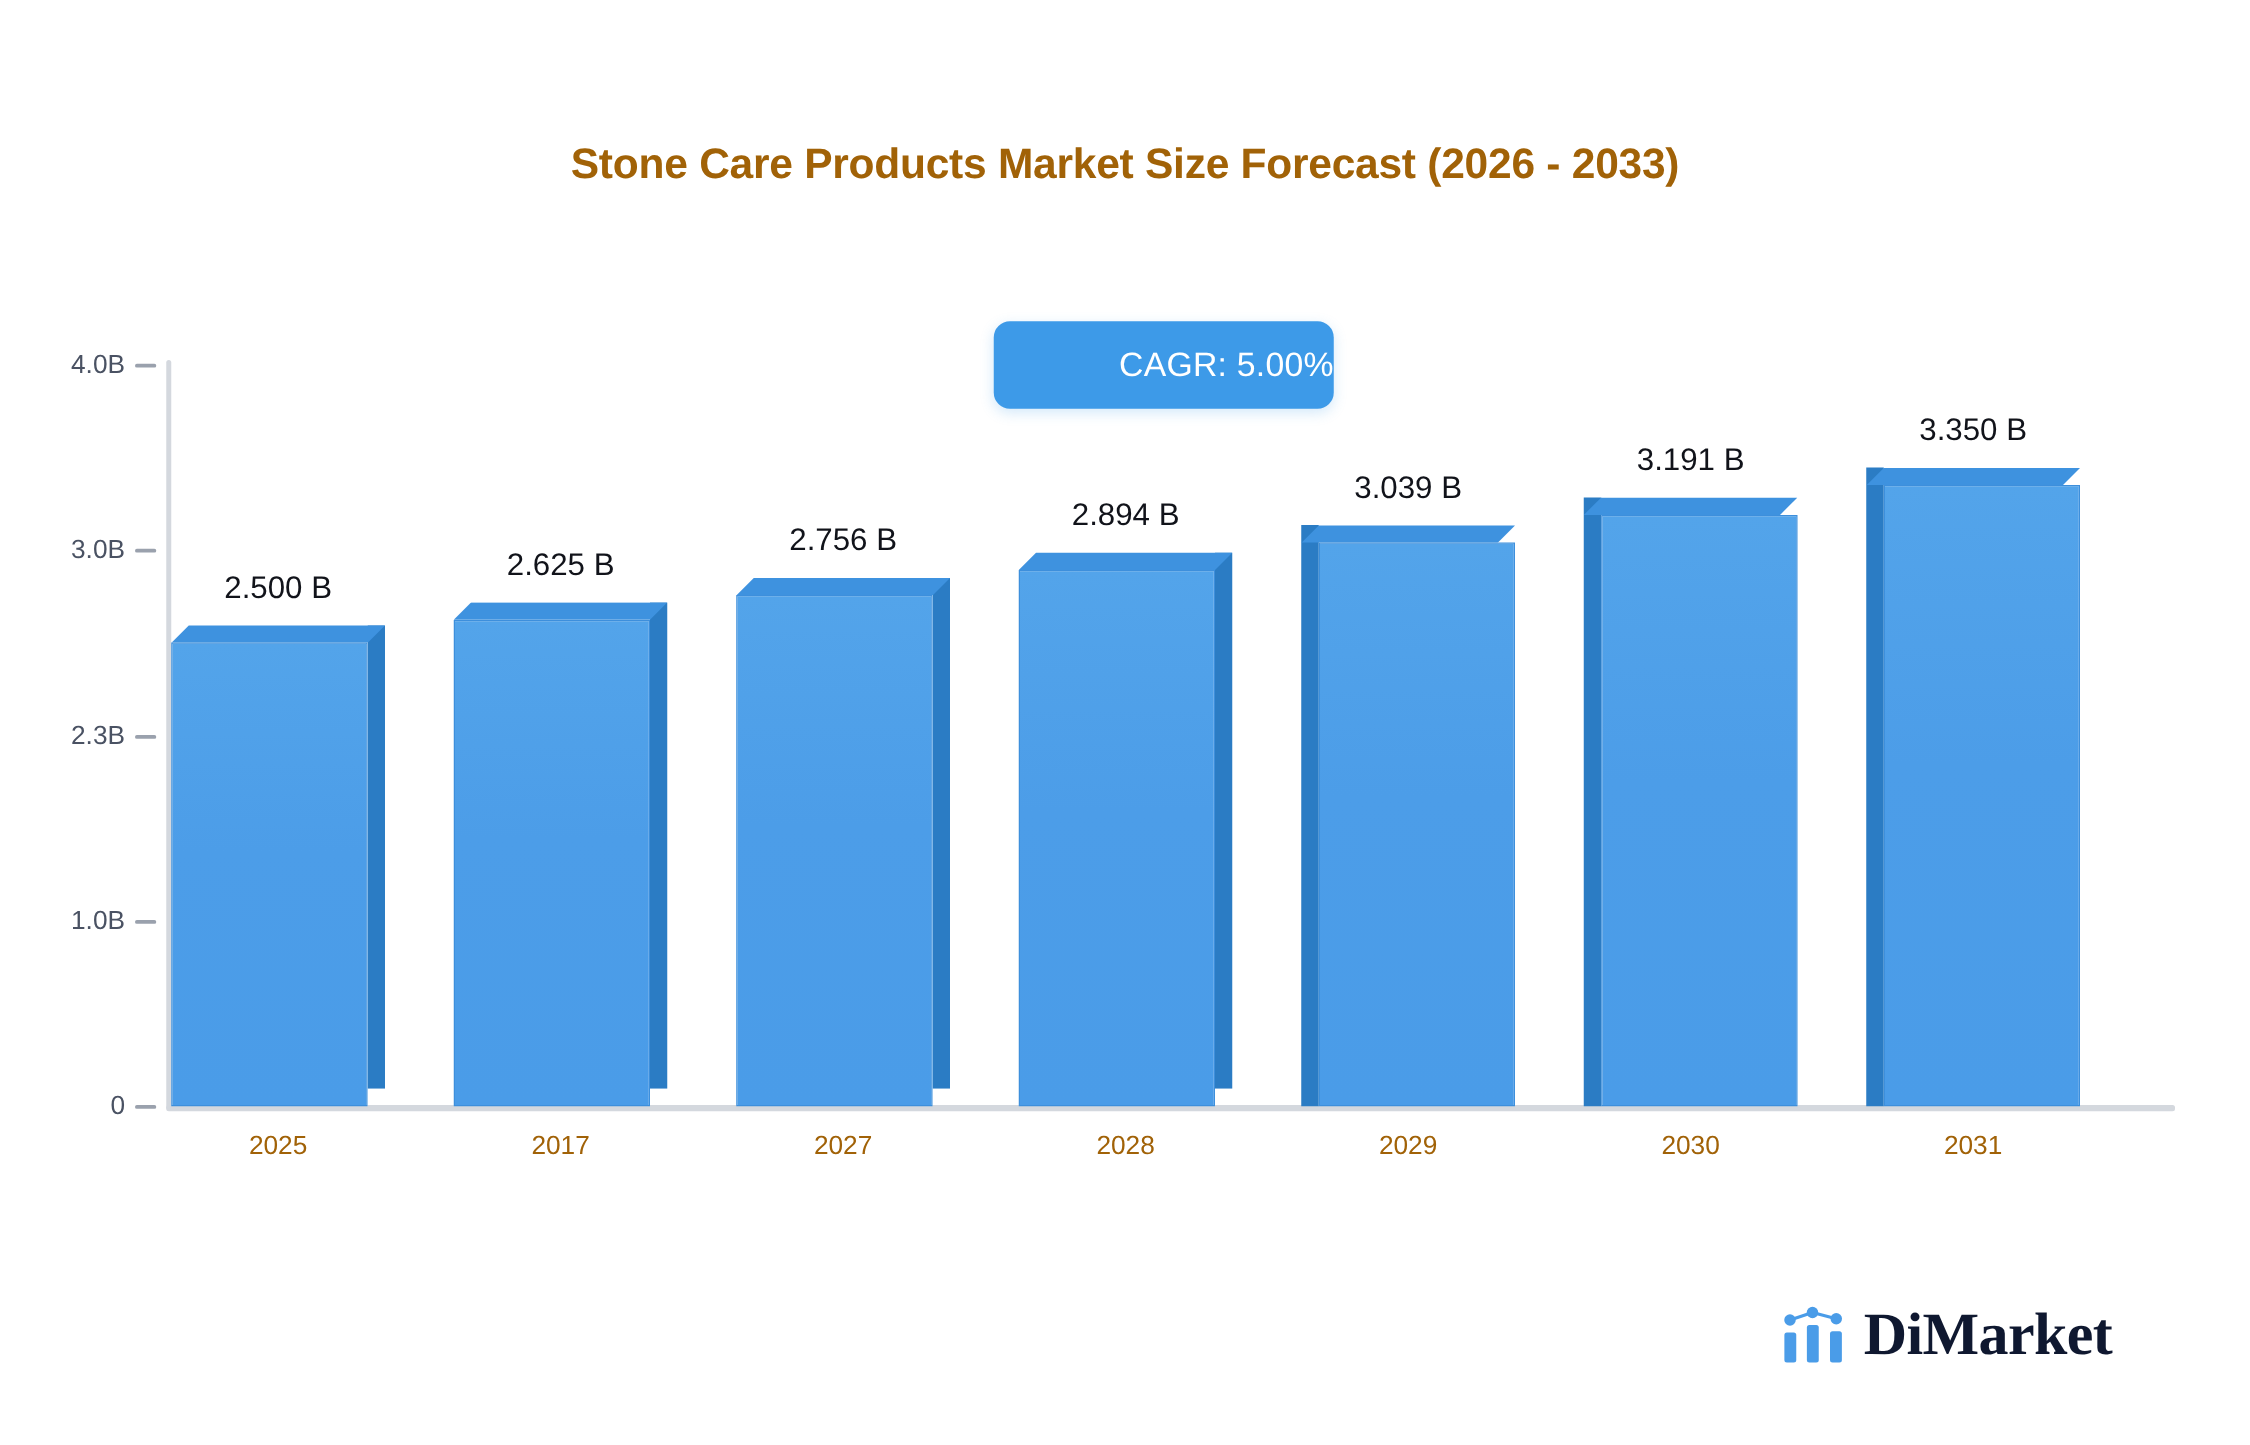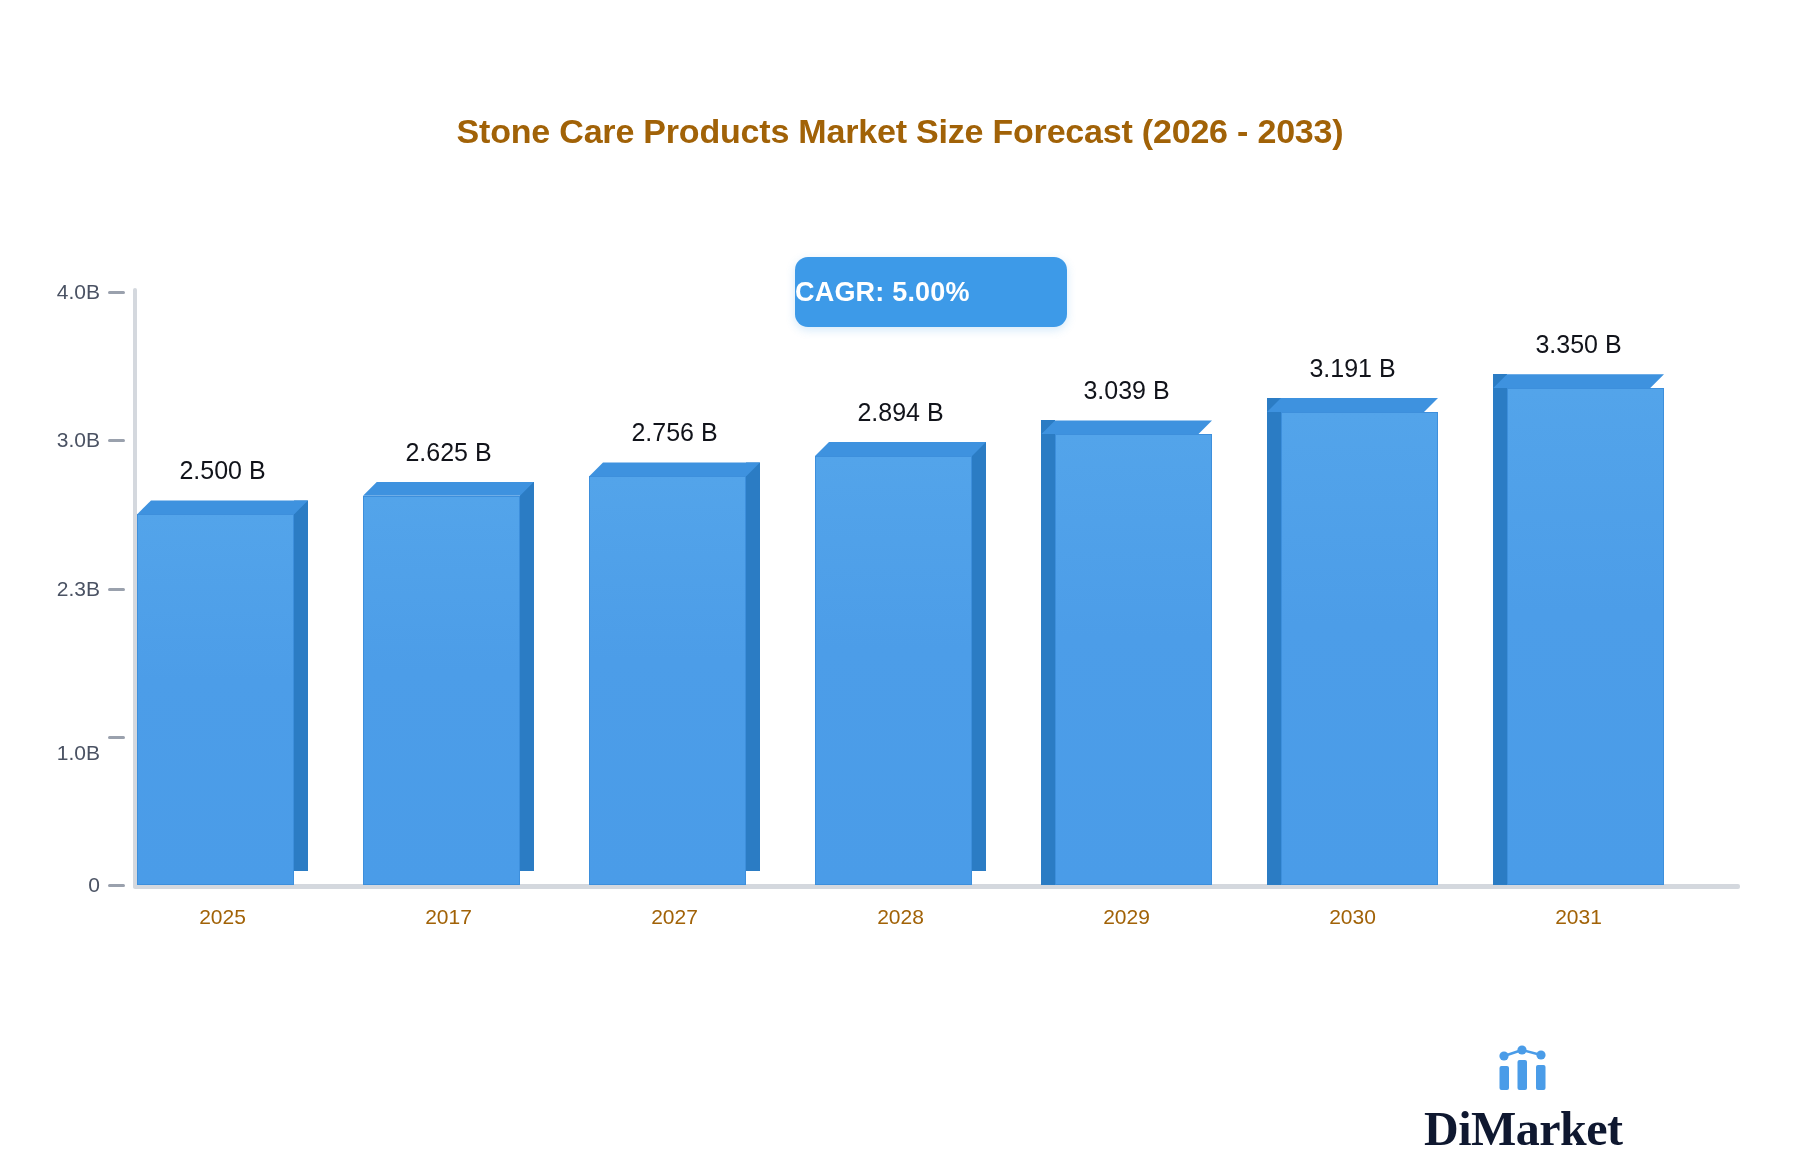--- a/index.html
+++ b/index.html
@@ -24,22 +24,22 @@
     text-align:center;
     font-size:26px;font-weight:normal;color:#5a6170;
   }
 
   
   .cagr-badge{
     position:absolute;left:795px;top:257px;
     width:272px;height:70px;
     background:#3d9ae8;
     border-radius:13px;
-    display:flex;align-items:center;justify-content:flex-start;
-    color:#ffffff;font-size:27px;font-weight:bold;
+    display:flex;align-items:center;justify-content:flex-end;
+    color:#ffffff;font-size:27px;font-weight:normal;
     box-shadow:0 3px 10px rgba(61,154,232,.22);
     letter-spacing:.2px;
   }
 
   
   .y-axis-line{
     position:absolute;left:133px;top:288px;width:4px;height:600px;
     background:#d4d8de;border-radius:2px;
   }
   .x-axis-line{
@@ -80,21 +80,21 @@
   }
   .bar-value{
     position:absolute;
     font-size:25px;color:#11131a;
     text-align:center;white-space:nowrap;
   }
 
   
   .logo{
     position:absolute;left:1424px;top:1044px;
-    display:flex;align-items:center;gap:13px;flex-direction:column;
+    display:flex;align-items:center;gap:13px;
   }
   .logo-mark{position:relative;width:54px;height:48px;}
   .logo-text{
     font-family:"Liberation Serif", serif;
     font-size:48px;font-weight:bold;color:#0f1830;
     letter-spacing:-0.5px;line-height:1;
   }
 </style>
 </head>
 <body>
@@ -109,21 +109,21 @@
 
   <div class="y-axis-line"></div>
   <div class="x-axis-line"></div>
 
   <div id="yticks">
       <div class="ytick-wrap" style="top: 872px;">
         <div class="ytick-label" style="top: 0px; line-height: 26px;">0</div>
         <div class="ytick-dash"></div>
       </div>
       <div class="ytick-wrap" style="top: 723.75px;">
-        <div class="ytick-label" style="top: 16px; line-height: 26px;">1.0B</div>
+        <div class="ytick-label" style="top: 0px; line-height: 26px;">1.0B</div>
         <div class="ytick-dash"></div>
       </div>
       <div class="ytick-wrap" style="top: 575.5px;">
         <div class="ytick-label" style="top: 0px; line-height: 26px;">2.3B</div>
         <div class="ytick-dash"></div>
       </div>
       <div class="ytick-wrap" style="top: 427.25px;">
         <div class="ytick-label" style="top: 0px; line-height: 26px;">3.0B</div>
         <div class="ytick-dash"></div>
       </div>

